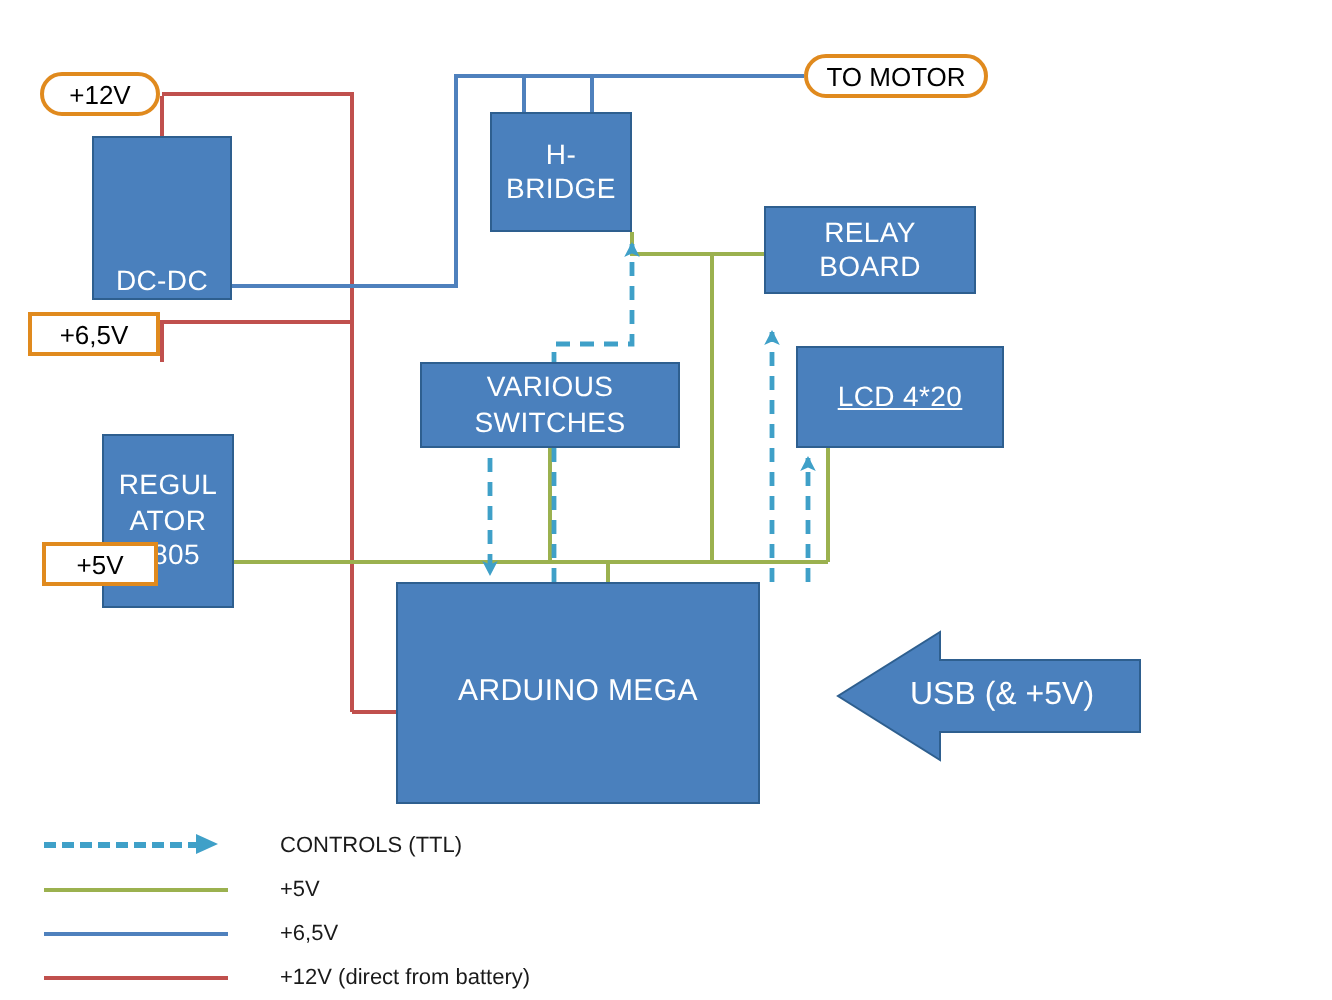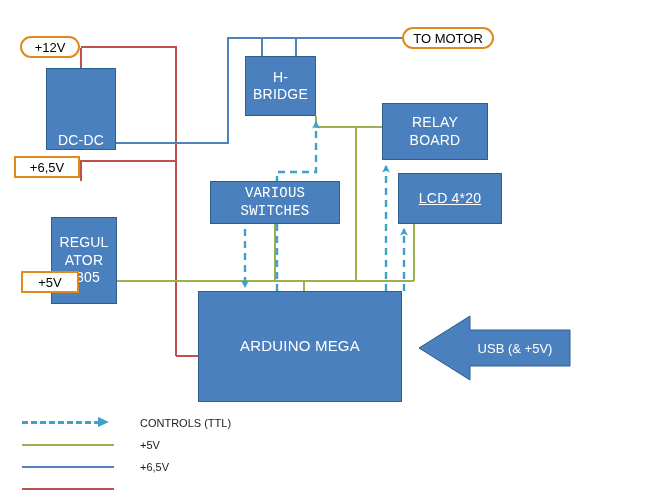--- a/index.html
+++ b/index.html
@@ -32,22 +32,22 @@
     border:2px solid #e08a1e;
     color:#000000;
     font-size:13px;
     display:flex;align-items:center;justify-content:center;
     box-sizing:border-box;
     z-index:8;
   }
 
   .usb-label{
     position:absolute;
-    color:#ffffff;font-size:13px;
-    display:flex;align-items:center;justify-content:center;
+    color:#ffffff;font-size:16px;
+    display:flex;align-items:center;justify-content:flex-start;
     z-index:7;pointer-events:none;
   }
 
   
   #legend{position:absolute;left:22px;top:412px;width:330px;z-index:9;}
   .legend-row{position:relative;height:22px;display:flex;align-items:center;}
   .legend-swatch{position:relative;width:92px;height:14px;margin-right:26px;flex:none;}
   .legend-text{font-size:11px;color:#1a1a1a;white-space:nowrap;}
   .ln{position:absolute;left:0;top:6px;height:2px;width:92px;}
   .ln.green{background:#9bb14f;}
@@ -136,35 +136,35 @@
     <span>REGUL
 ATOR
 7805</span>
   </div>
 
   <div class="block" style="left:245px;top:56px;width:71px;height:60px;">
     <span>H-
 BRIDGE</span>
   </div>
 
-  <div class="block" style="left:382px;top:103px;width:106px;height:57px;">
+  <div class="block" style="left:382px;top:103px;width:106px;height:44px;">
     <span>RELAY
 BOARD</span>
   </div>
 
-  <div class="block" style="left:210px;top:181px;width:130px;height:43px;font-family:Liberation Mono, monospace;">
+  <div class="block" style="left:210px;top:181px;width:130px;height:43px;">
     <span>VARIOUS
 SWITCHES</span>
   </div>
 
   <div class="block" style="left:398px;top:173px;width:104px;height:51px;text-decoration:underline;">
     <span>LCD 4*20</span>
   </div>
 
-  <div class="block" style="left:198px;top:291px;width:204px;height:111px;font-size:15px;">
+  <div class="block" style="left:198px;top:291px;width:182px;height:111px;font-size:15px;">
     <span>ARDUINO MEGA</span>
   </div>
 
   <div class="usb-label" style="left:455px;top:332px;width:120px;height:32px;">
     <span>USB (&amp; +5V)</span>
   </div>
 
   <div class="tag" style="left:20px;top:36px;width:60px;height:22px;border-radius:11px;">
     <span>+12V</span>
   </div>
@@ -202,17 +202,18 @@
       <div class="legend-swatch">
         <div class="ln blue"></div>
       </div>
       <div class="legend-text">+6,5V</div>
     </div>
 
     <div class="legend-row">
       <div class="legend-swatch">
         <div class="ln red"></div>
       </div>
+      <div class="legend-text">+12V (direct from battery)</div>
     </div>
 
   </div>
 
 </div>
 
 </body></html>

